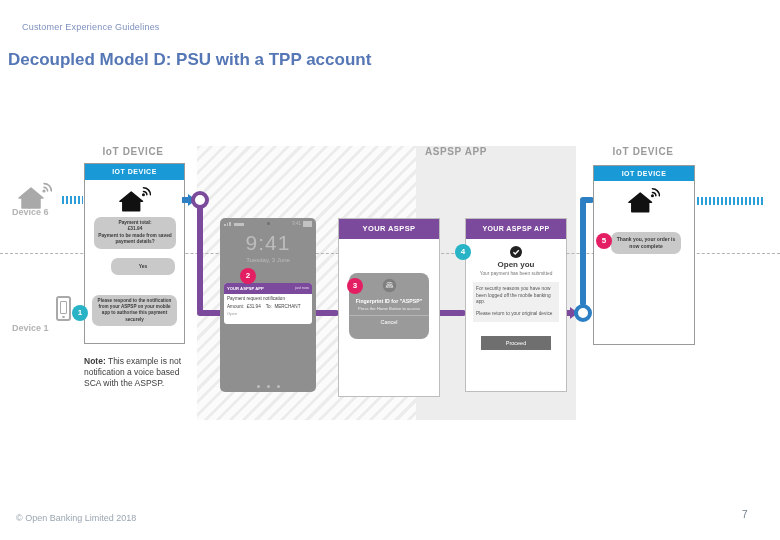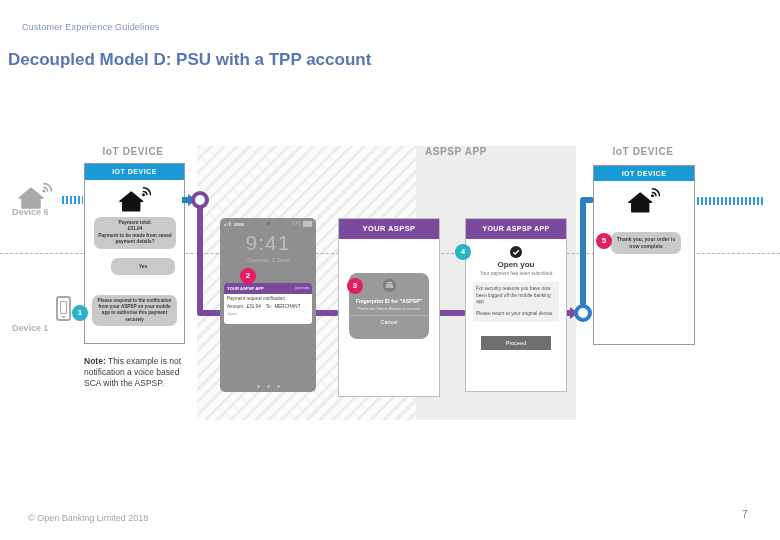--- a/index.html
+++ b/index.html
@@ -187,16 +187,16 @@
     </svg>
     <div class="bubble" style="position:absolute;left:17px;top:66px;width:64px;padding:4px 3px;font-size:5px;line-height:1.4;">Thank you, your order is now complete</div>
   </div>
 
   <div class="abs badge badge-teal" style="left:72px;top:305px;">1</div>
   <div class="abs badge badge-pink" style="left:240px;top:268px;">2</div>
   <div class="abs badge badge-pink" style="left:347px;top:278px;">3</div>
   <div class="abs badge badge-teal" style="left:455px;top:244px;">4</div>
   <div class="abs badge badge-pink" style="left:596px;top:233px;">5</div>
 
-  <div class="abs footer" style="left:28px;top:513px;">© Open Banking Limited 2018</div>
+  <div class="abs footer" style="left:16px;top:513px;">© Open Banking Limited 2018</div>
   <div class="abs pagenum" style="left:742px;top:509px;">7</div>
 
 </div>
 
 </body></html>

